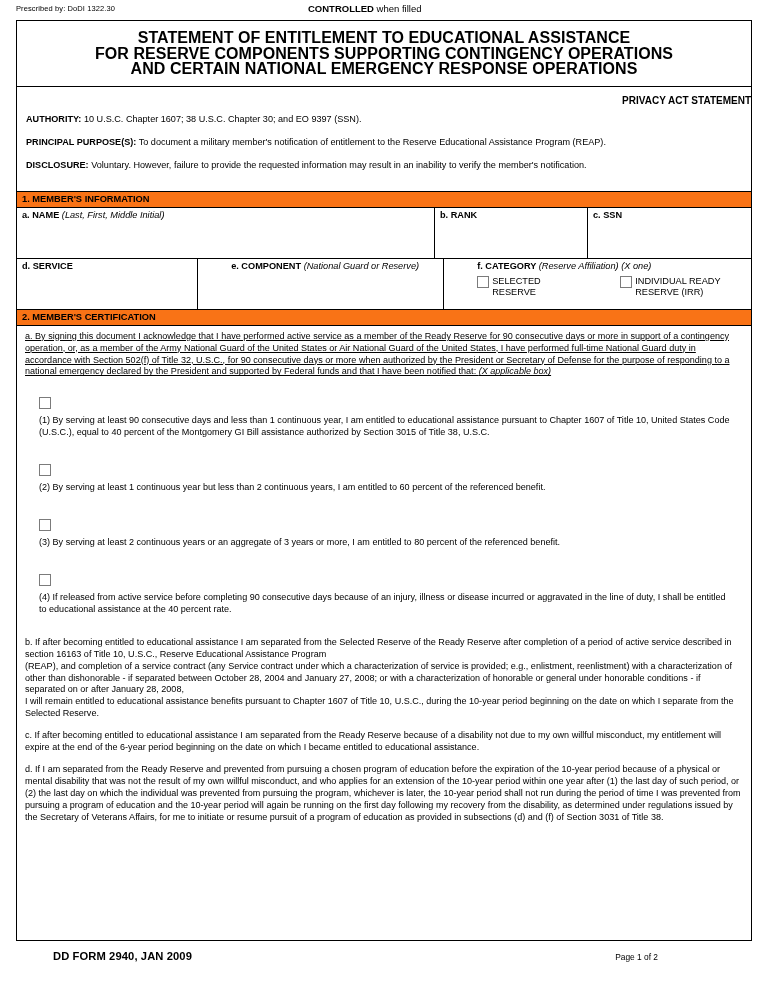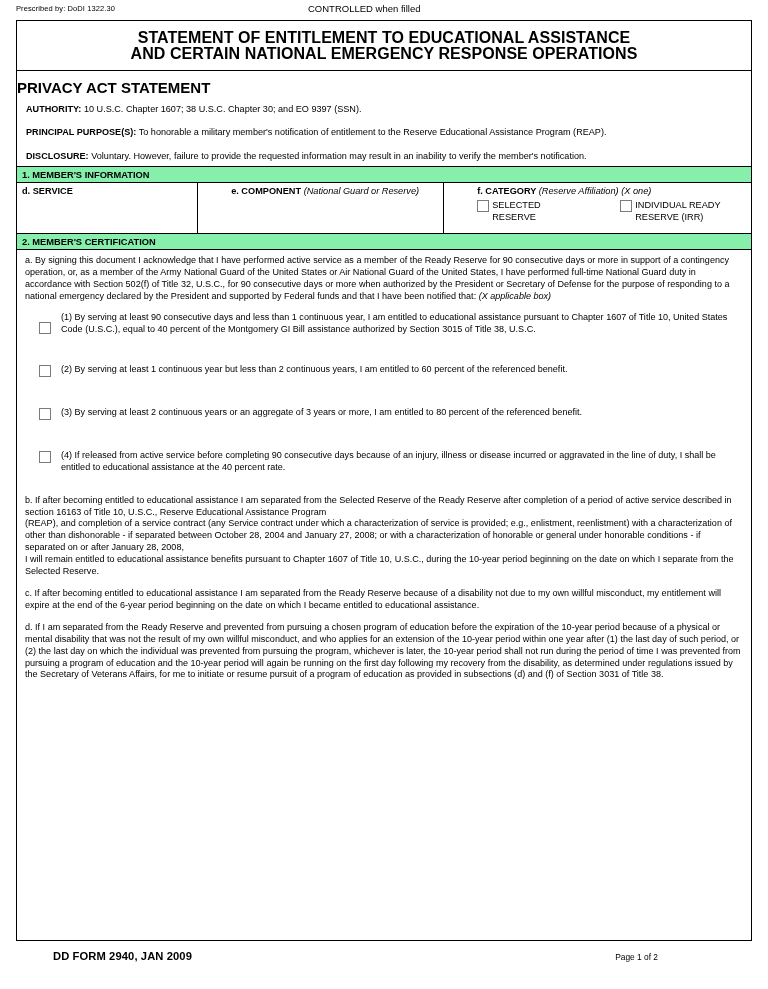--- a/index.html
+++ b/index.html
@@ -38,21 +38,21 @@
     letter-spacing: 0.1px;
     white-space: nowrap;
   }
   .controlled {
     position: absolute;
     left: 292px;
     top: -1px;
     font-size: 9.5px;
     white-space: nowrap;
   }
-  .controlled b { font-weight: normal; }
+  .controlled b { font-weight: bold; }
 
   
   .frame {
     position: absolute;
     left: 16px;
     top: 20px;
     width: 736px;
     height: 921px;
     border: 1.6px solid #000;
     box-sizing: border-box;
@@ -66,41 +66,41 @@
   }
   .title-line {
     font-size: 16px;
     font-weight: bold;
     line-height: 15.5px;
     letter-spacing: 0.05px;
   }
 
   
   .privacy-head {
-    text-align: left;
-    font-size: 15px;
+    text-align: right;
+    font-size: 10px;
     font-weight: bold;
     padding: 8px 0 7px 0;
   }
   .privacy-body {
     padding: 0 9px 0 9px;
   }
   .pa-para {
     font-size: 9.1px;
     line-height: 12.4px;
     margin: 0 0 11px 0;
   }
-  .pa-para:last-child { margin-bottom: 4px; }
+  .pa-para:last-child { margin-bottom: 19px; }
   .pa-para b { font-weight: bold; }
 
   
   .sec-head {
     border-top: 1.3px solid #000;
     border-bottom: 1.1px solid #000;
-    background: #86efac;
+    background: #f97316;
     font-size: 9.3px;
     font-weight: bold;
     padding: 2.5px 0 2.5px 5px;
   }
 
   
   .mi-row {
     display: flex;
     border-bottom: 1.1px solid #000;
   }
@@ -165,26 +165,27 @@
   .cert-body {
     padding: 5px 8px 0 8px;
   }
   .cert-para {
     font-size: 9.05px;
     line-height: 11.9px;
     margin: 0 0 10px 0;
     text-align: left;
   }
   .cert-para i { font-style: italic; }
-  .cert-para.tight { margin-bottom: 9px; }
+  .cert-para.tight { margin-bottom: 9px; text-decoration: underline; }
 
   .numbered {
     display: flex;
     margin: 0 0 0 0;
     padding: 0 10px 0 14px;
+    flex-direction: column;
   }
   .numbered .cbox-wrap {
     flex: 0 0 auto;
     padding-top: 10px;
     width: 22px;
   }
   .numbered.single .cbox-wrap { padding-top: 1px; }
   .numbered .num-text {
     flex: 1 1 auto;
     font-size: 9.05px;
@@ -224,32 +225,44 @@
 
   <div class="top-line">
     <div class="prescribed-by">Prescribed by:  DoDI 1322.30</div>
     <div class="controlled"><b>CONTROLLED</b><span> when filled</span></div>
   </div>
 
   <div class="frame">
 
     <div class="title-block">
       <div class="title-line">STATEMENT OF ENTITLEMENT TO EDUCATIONAL ASSISTANCE</div>
+      <div class="title-line">FOR RESERVE COMPONENTS SUPPORTING CONTINGENCY OPERATIONS</div>
       <div class="title-line">AND CERTAIN NATIONAL EMERGENCY RESPONSE OPERATIONS</div>
     </div>
 
     <div class="privacy-head">PRIVACY ACT STATEMENT</div>
     <div class="privacy-body">
       <p class="pa-para"><b>AUTHORITY:</b><span>  10 U.S.C. Chapter 1607; 38 U.S.C. Chapter 30; and EO 9397 (SSN).</span></p>
-      <p class="pa-para"><b>PRINCIPAL PURPOSE(S):</b><span>  To honorable a military member's notification of entitlement to the Reserve Educational Assistance Program (REAP).</span></p>
+      <p class="pa-para"><b>PRINCIPAL PURPOSE(S):</b><span>  To document a military member's notification of entitlement to the Reserve Educational Assistance Program (REAP).</span></p>
       <p class="pa-para"><b>DISCLOSURE:</b><span>  Voluntary.  However, failure to provide the requested information may result in an inability to verify the member's notification.</span></p>
     </div>
 
     <div class="sec-head">1. MEMBER'S INFORMATION</div>
 
+    <div class="mi-row">
+      <div class="mi-cell row-a w-name">
+        <div class="cell-label"><span>a. NAME</span> <i>(Last, First, Middle Initial)</i></div>
+      </div>
+      <div class="mi-cell row-a w-rank">
+        <div class="cell-label">b. RANK</div>
+      </div>
+      <div class="mi-cell row-a w-ssn nb">
+        <div class="cell-label">c. SSN</div>
+      </div>
+    </div>
 
     <div class="mi-row last">
       <div class="mi-cell row-d w-service">
         <div class="cell-label">d. SERVICE</div>
       </div>
       <div class="mi-cell row-d w-component">
         <div class="cell-label"><span>e. COMPONENT</span> <i>(National Guard or Reserve)</i></div>
       </div>
       <div class="mi-cell row-d w-category nb">
         <div class="cell-label"><span>f. CATEGORY</span> <i>(Reserve Affiliation) (X one)</i></div>

